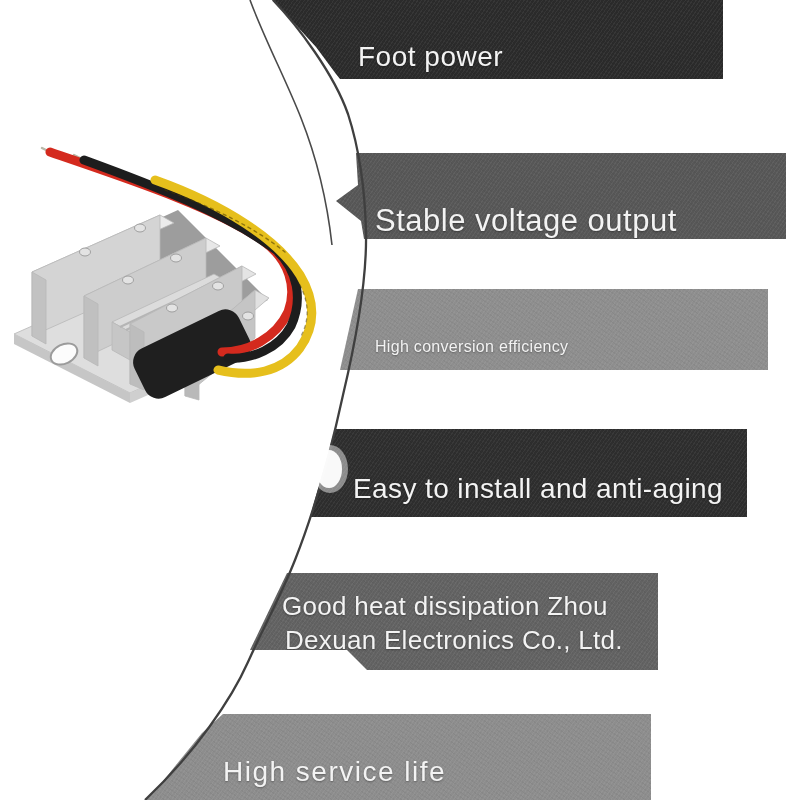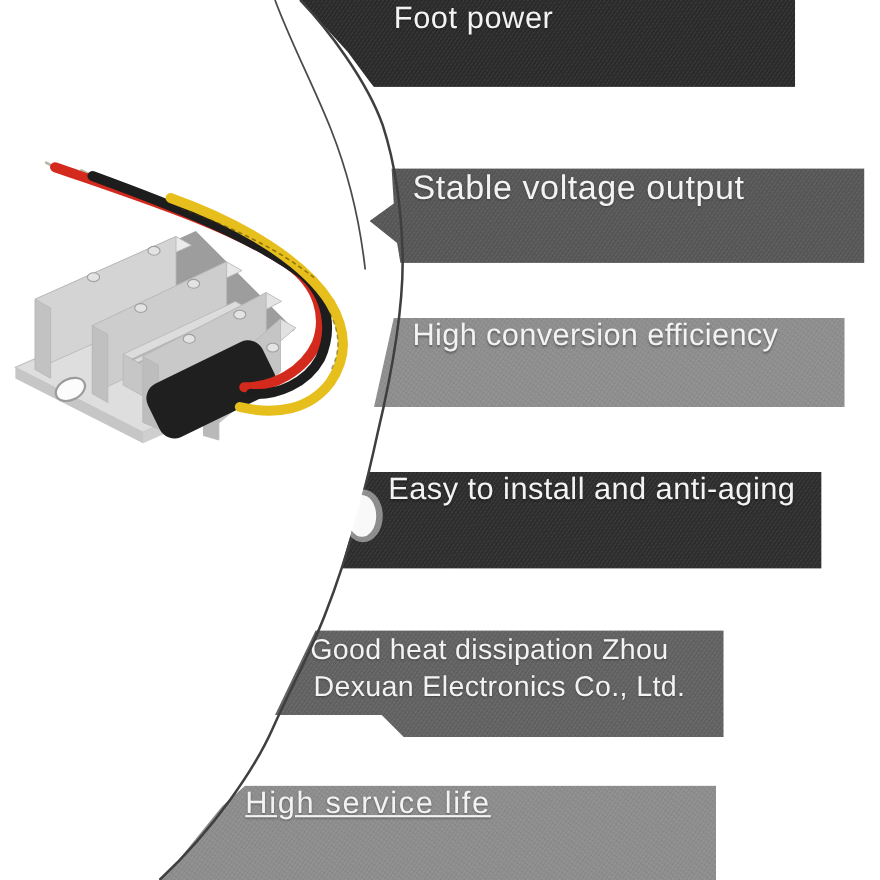--- a/index.html
+++ b/index.html
@@ -1,47 +1,47 @@
 <!DOCTYPE html>
 <html><head>
 <meta charset="utf-8">
 <style>
   html,body{margin:0;padding:0;background:#ffffff;}
   .stage{
     position:relative;width:800px;height:800px;overflow:hidden;background:#ffffff;
     font-family:"Liberation Sans", sans-serif;
   }
   .banner{
-    position:absolute;display:flex;align-items:flex-start;box-sizing:border-box;
+    position:absolute;display:flex;align-items:flex-end;box-sizing:border-box;
     color:#f3f3f3;text-shadow:0 1px 2px rgba(0,0,0,.35);
     background-image:
       repeating-linear-gradient(125deg, rgba(255,255,255,.055) 0 1px, rgba(0,0,0,0) 1px 3px),
       repeating-linear-gradient(35deg, rgba(0,0,0,.04) 0 1px, rgba(0,0,0,0) 1px 4px);
   }
   .banner span{display:block;white-space:nowrap;}
   .b1{left:0;top:0;width:723px;height:79px;padding-left:358px;padding-bottom:6px;
       font-size:28px;letter-spacing:.5px;
       clip-path:polygon(272px 0,723px 0,723px 79px,340px 79px,336px 74px,316px 47px,294px 23px);}
   .b2{left:336px;top:153px;width:450px;height:86px;padding-left:39px;
       font-size:31px;letter-spacing:.5px;
       clip-path:polygon(20px 0,450px 0,450px 86px,28px 86px,25px 68px,0 48px,22px 32px);}
   .b3{left:338px;top:289px;width:430px;height:81px;padding-left:37px;padding-bottom:14px;
-      font-size:28px;letter-spacing:.3px;
+      font-size:16px;letter-spacing:.3px;
       clip-path:polygon(20px 0,430px 0,430px 81px,2px 81px);}
   .b4{left:308px;top:429px;width:439px;height:88px;padding-left:45px;padding-bottom:12px;
       font-size:28px;letter-spacing:.4px;
       clip-path:polygon(27px 0,439px 0,439px 88px,2px 88px);}
   .b5{left:246px;top:573px;width:412px;height:97px;padding-left:36px;padding-bottom:13px;
       font-size:26px;line-height:34px;letter-spacing:.3px;
       clip-path:polygon(41px 0,412px 0,412px 97px,121px 97px,101px 77px,4px 77px);}
   .b5 .lines{display:block;}
   .b5 .l2{margin-left:3px;}
-  .b6{left:143px;top:714px;width:508px;height:86px;padding-left:80px;padding-bottom:1px;
+  .b6{left:143px;top:714px;width:508px;height:86px;padding-left:80px;padding-bottom:12px;
       font-size:28px;letter-spacing:1.5px;
-      clip-path:polygon(80px 0,508px 0,508px 86px,2px 86px,17px 71px,37px 46px,59px 19px);text-decoration:underline;}
+      clip-path:polygon(80px 0,508px 0,508px 86px,2px 86px,17px 71px,37px 46px,59px 19px);}
   svg.layer{position:absolute;left:0;top:0;pointer-events:none;}
   .arcs{z-index:3;}
   .banner{z-index:2;}
   .device{z-index:4;}
 </style>
 </head>
 <body>
 
 <div class="stage">
 

